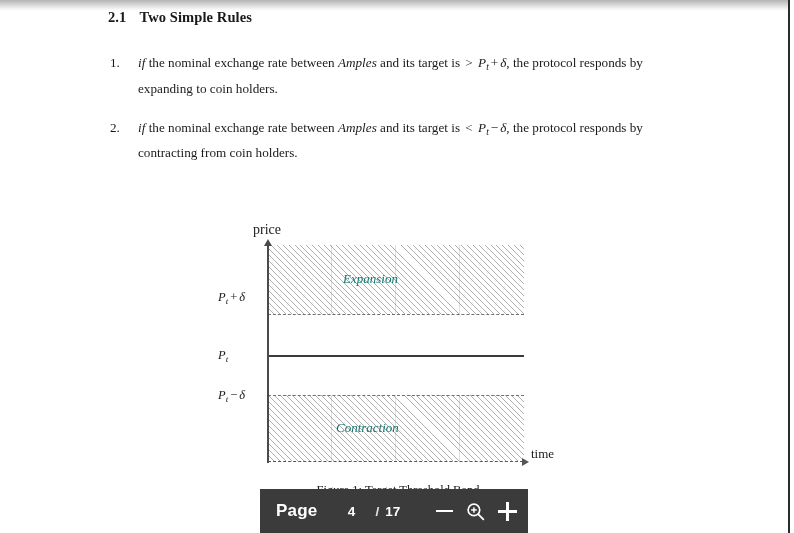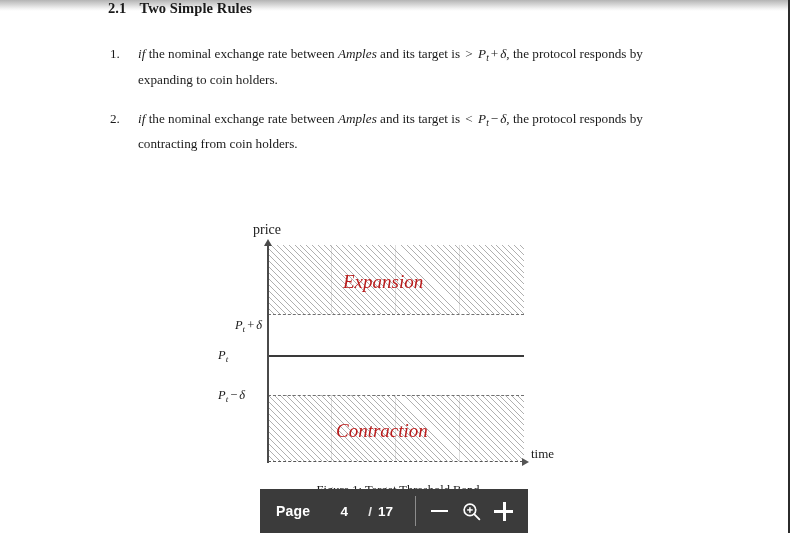--- a/index.html
+++ b/index.html
@@ -41,20 +41,21 @@
     left: 108px;
     top: 0;
     width: 570px;
   }
 
   h2.section-head {
     font-family: "Liberation Serif", serif;
     font-weight: bold;
     font-size: 14.5px;
     margin: 0;
+    padding-top: 9px;
     letter-spacing: 0.1px;
   }
   h2.section-head .sec-num { margin-right: 13px; }
 
   p.para {
     font-size: 13.2px;
     line-height: 21px;
     margin: 16px 0 0 0;
     text-align: left;
   }
@@ -162,29 +163,29 @@
     background: #3a3a3a;
   }
 
   .ytick {
     position: absolute;
     right: 309px;
     text-align: right;
     font-size: 12.5px;
     white-space: nowrap;
   }
-  #ytick-upper { left: 0px; width: 44px; top: 100px; text-align: right; }
+  #ytick-upper { left: 0px; width: 44px; top: 72px; text-align: left; }
   #ytick-mid   { left: 0px; width: 44px; top: 130px; text-align: left; }
   #ytick-lower { left: 0px; width: 44px; top: 170px; text-align: left; }
 
   .region-label {
     position: absolute;
     font-style: italic;
-    font-size: 19px;
-    color: #b91c1c;
+    font-size: 13px;
+    color: #0f766e;
     white-space: nowrap;
   }
   #label-expansion { left: 125px; top: 53px; }
   #label-contraction { left: 118px; top: 202px; }
 
   #fig-caption {
     position: absolute;
     left: 0; top: 265px;
     width: 360px;
     text-align: center;
@@ -207,21 +208,21 @@
     color: #ffffff;
     z-index: 10;
   }
   #page-group {
     display: flex;
     align-items: center;
     height: 100%;
     padding-left: 16px;
   }
   #page-word {
-    font-size: 14px;
+    font-size: 17px;
     font-weight: bold;
     color: #ffffff;
     letter-spacing: 0.2px;
   }
   #page-number-input {
     width: 36px;
     margin-left: 16px;
     background: transparent;
     border: none;
     outline: none;

